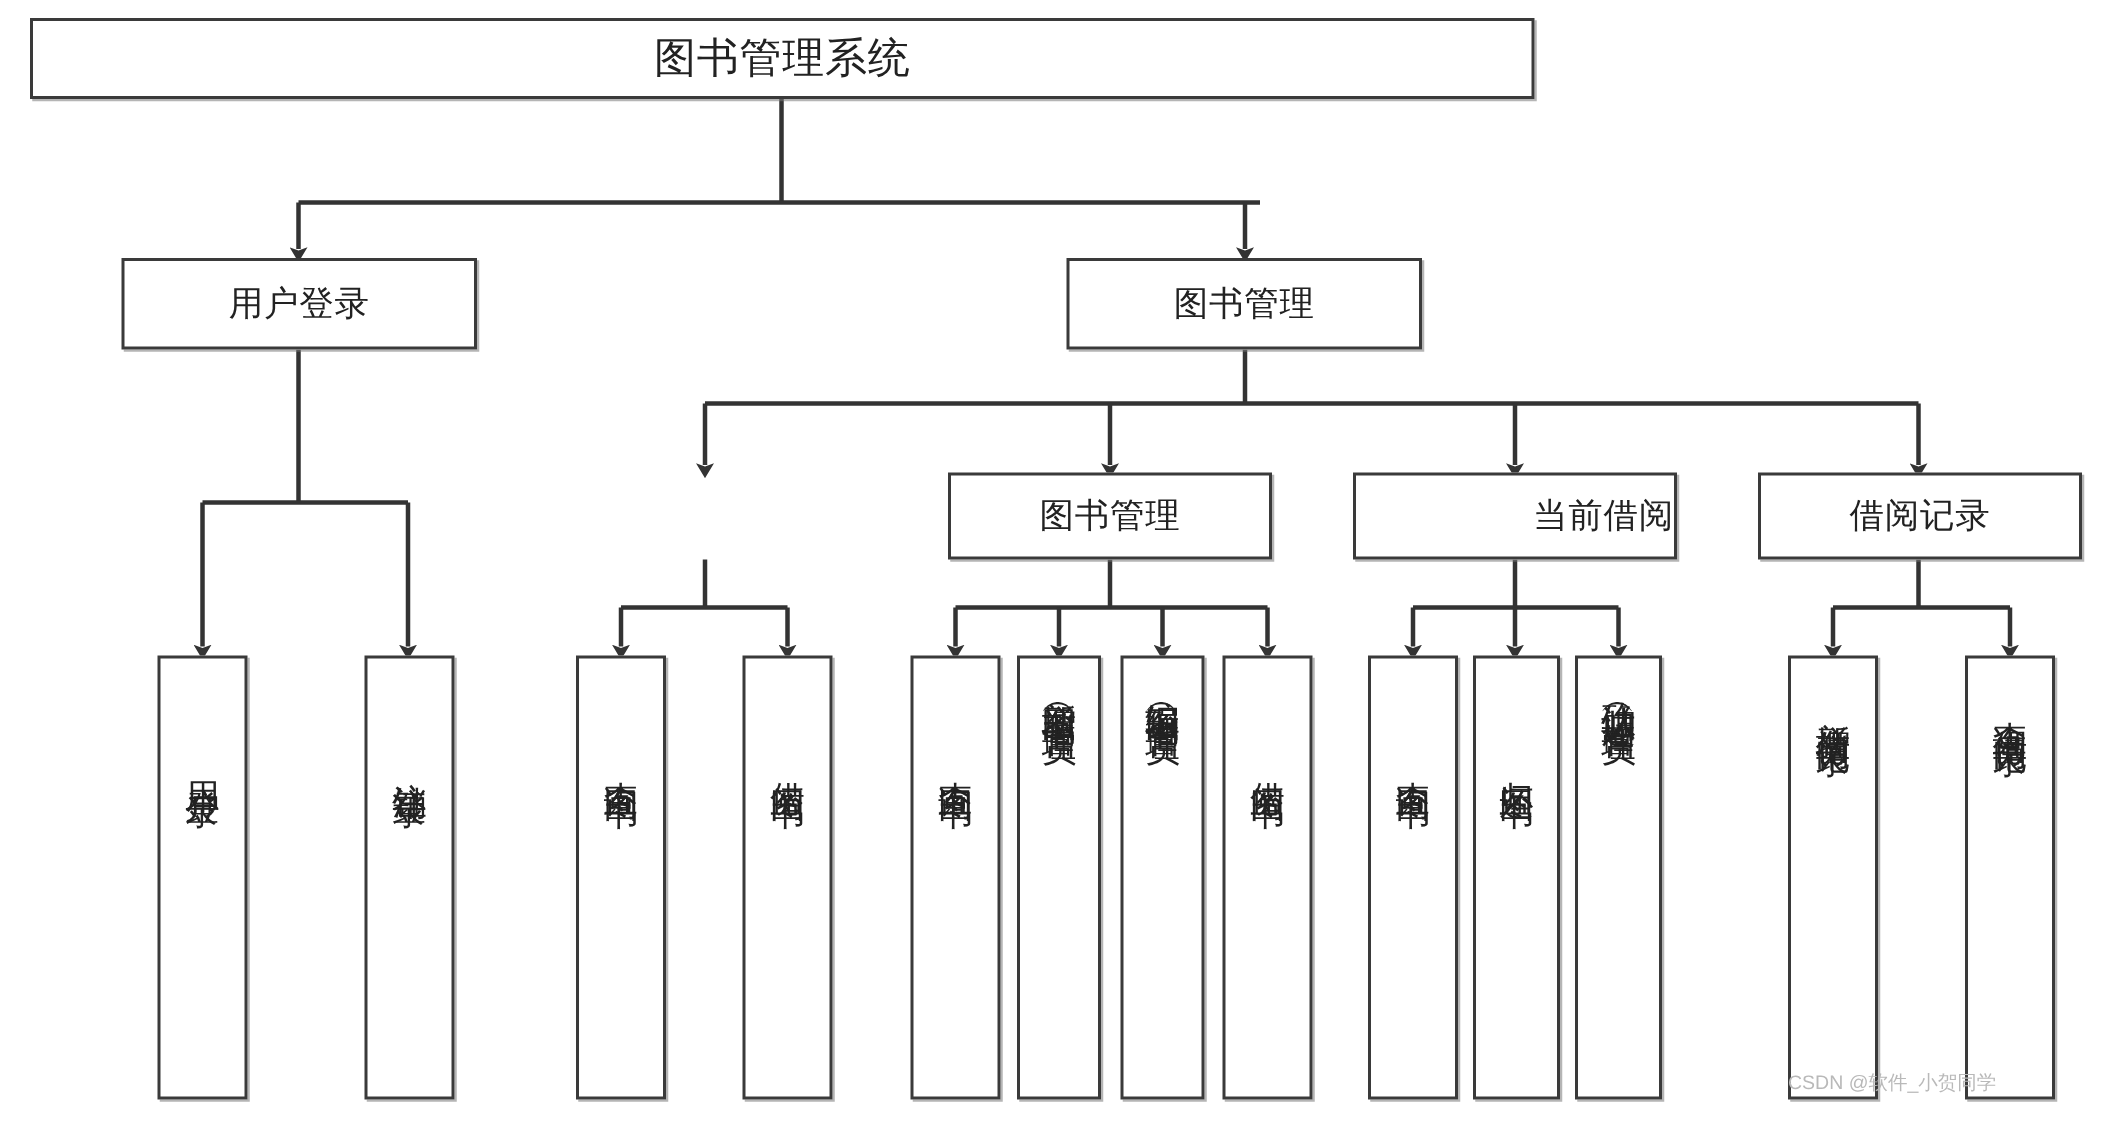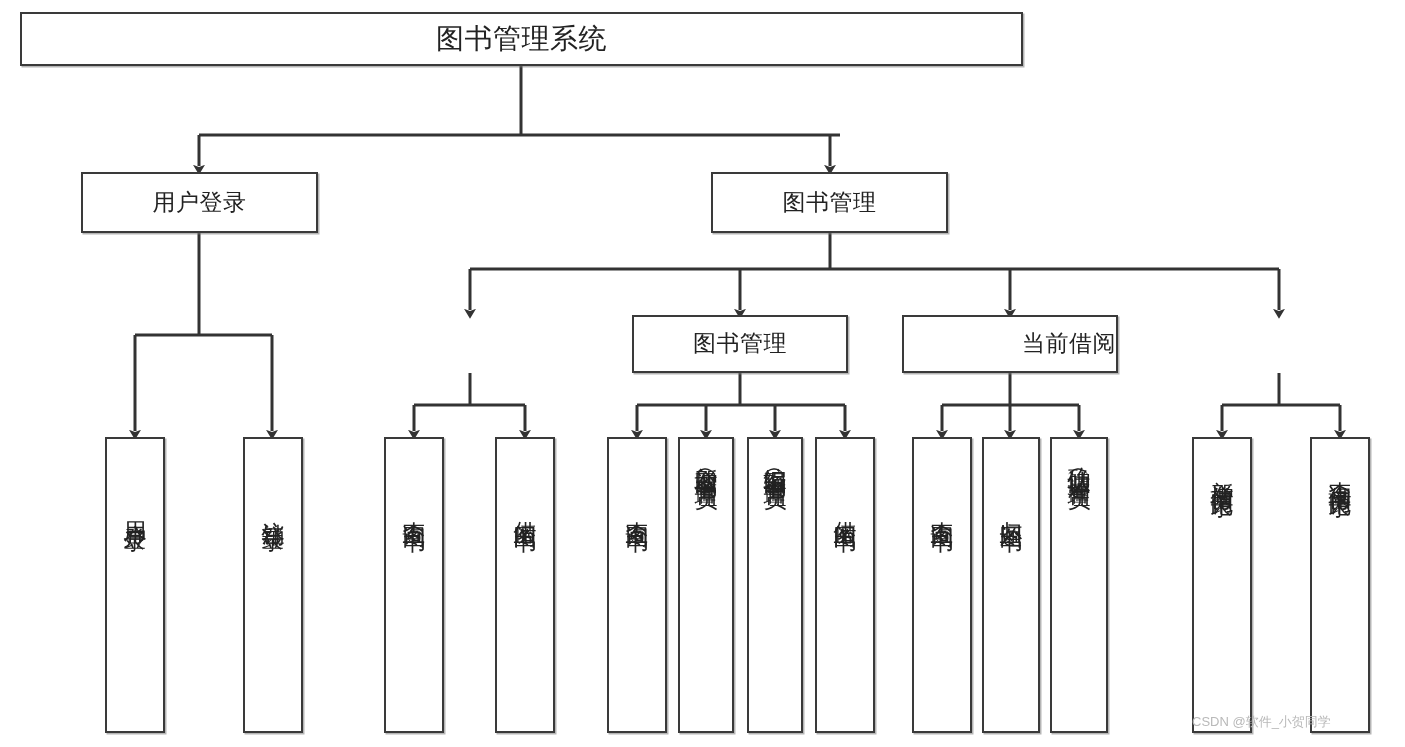--- a/index.html
+++ b/index.html
@@ -137,20 +137,23 @@
   <div class="node horizontal" style="left:711px; top:172px; width:237px; height:61px;">
     <span class="label">图书管理</span>
   </div>
 
   <div class="node horizontal" style="left:632px; top:315px; width:216px; height:58px;">
     <span class="label">图书管理</span>
   </div>
   <div class="node horizontal" style="left:902px; top:315px; width:216px; height:58px;justify-content:flex-end;">
     <span class="label">当前借阅</span>
   </div>
+  <div class="node horizontal" style="left:1172px; top:315px; width:216px; height:58px;">
+    <span class="label">借阅记录</span>
+  </div>
 
   <div class="node vertical" style="left:105px; top:437px; width:60px; height:296px; padding-top:64px;">
     <span class="label">用户登录</span>
   </div>
   <div class="node vertical" style="left:243px; top:437px; width:60px; height:296px; padding-top:64px;">
     <span class="label">注销登录</span>
   </div>
 
   <div class="node vertical" style="left:384px; top:437px; width:60px; height:296px; padding-top:64px;">
     <span class="label">查询图书</span>

